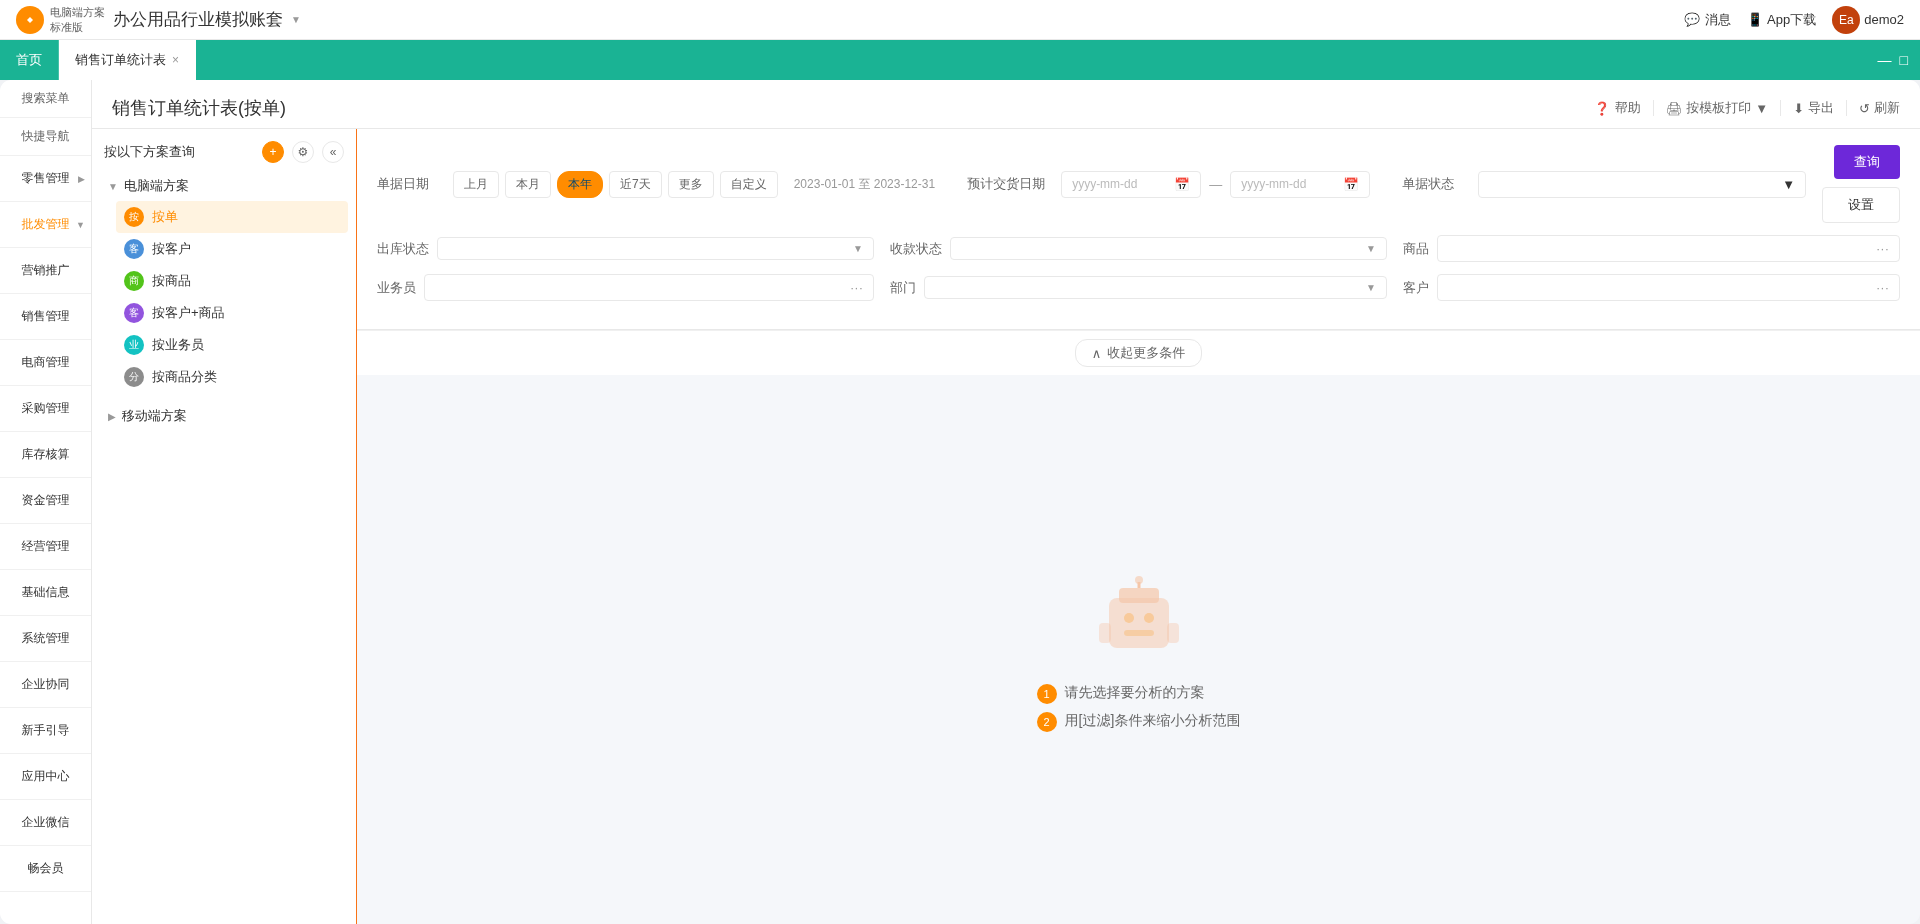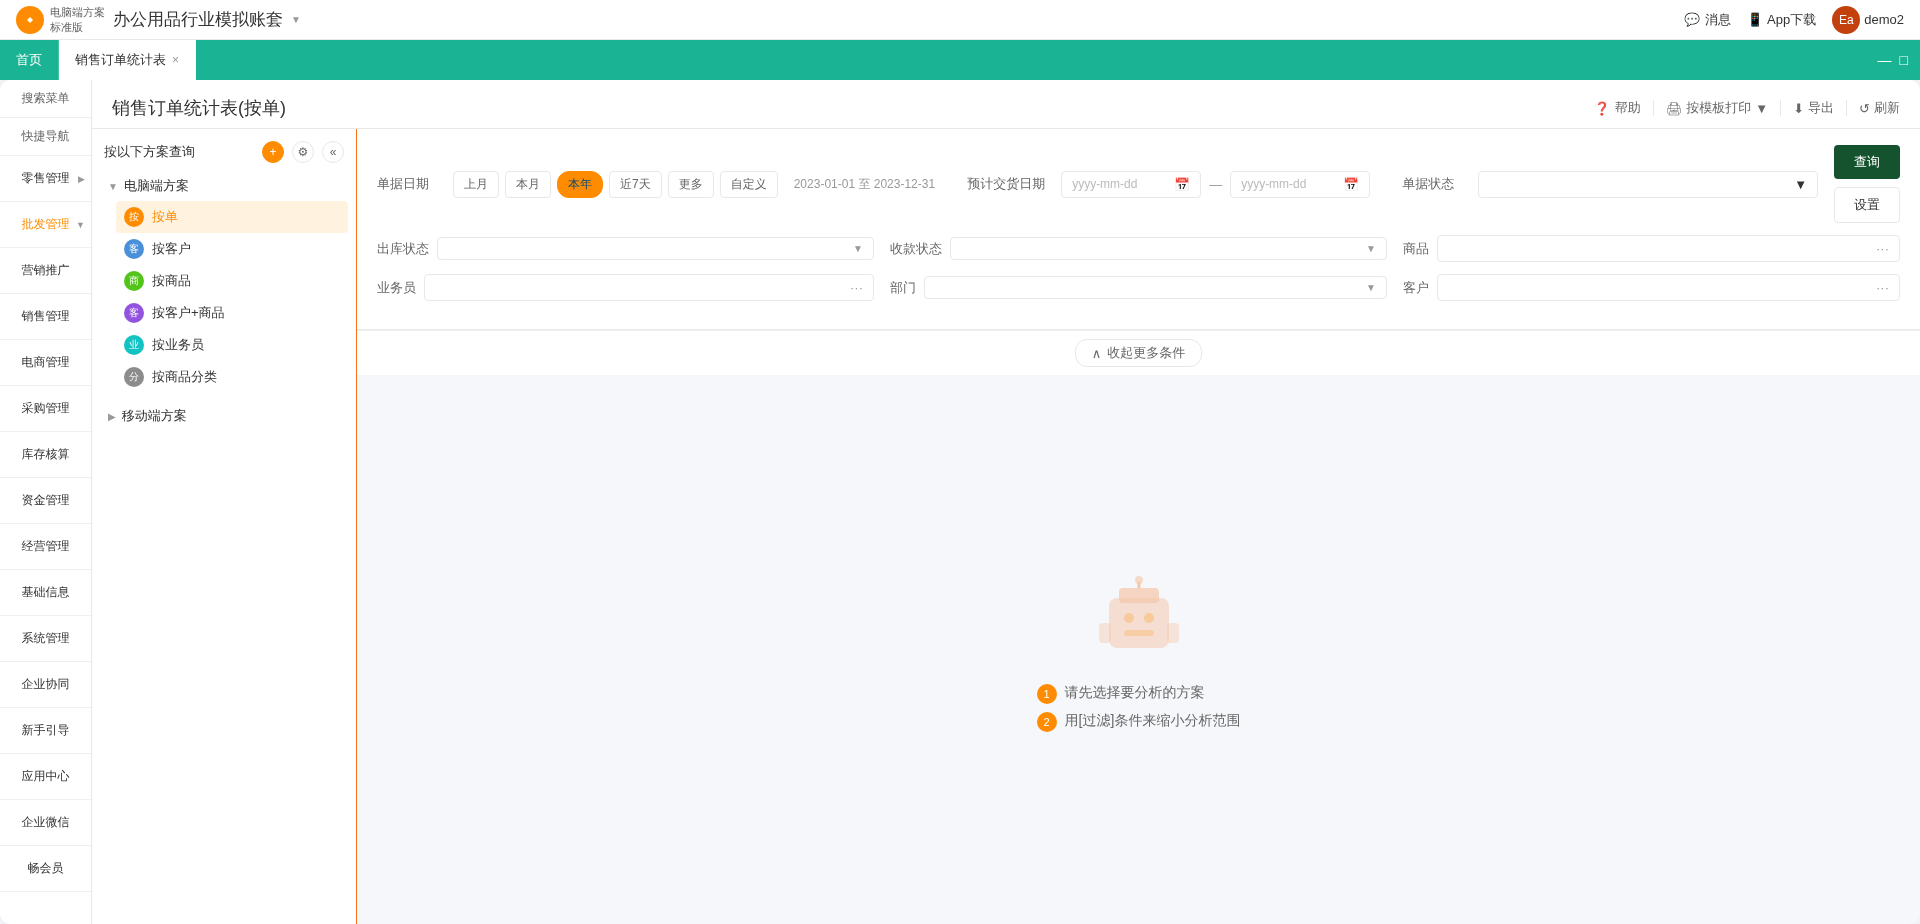--- a/index.html
+++ b/index.html
@@ -90,21 +90,21 @@
     .filter-date-input { display: flex; align-items: center; gap: 8px; }
     .date-input { padding: 5px 10px; border: 1px solid #e8e8e8; border-radius: 4px; font-size: 12px; color: #999; width: 140px; display: flex; align-items: center; justify-content: space-between; cursor: pointer; }
     .date-input-sep { color: #999; }
     .date-icon { color: #ff8c00; font-size: 13px; }
 
     .filter-select { display: flex; align-items: center; border: 1px solid #e8e8e8; border-radius: 4px; padding: 5px 10px; min-width: 180px; cursor: pointer; background: #fff; justify-content: space-between; }
     .filter-select-wide { min-width: 300px; }
     .filter-select span { font-size: 13px; color: #333; }
     .select-arrow { font-size: 10px; color: #999; }
 
-    .query-btn { padding: 8px 20px; background: #14532d; color: #fff; border: none; border-radius: 4px; font-size: 13px; cursor: pointer; }
+    .query-btn { padding: 8px 20px; background: #6d28d9; color: #fff; border: none; border-radius: 4px; font-size: 13px; cursor: pointer; margin-left: 12px; }
     .settings-btn { padding: 8px 16px; background: #fff; color: #333; border: 1px solid #e8e8e8; border-radius: 4px; font-size: 13px; cursor: pointer; }
 
     .action-buttons { display: flex; flex-direction: column; gap: 8px; margin-left: auto; }
 
     
     .collapse-bar { display: flex; justify-content: center; align-items: center; padding: 8px; background: #fff; border-top: 1px solid #f0f0f0; cursor: pointer; }
     .collapse-btn { display: flex; align-items: center; gap: 6px; font-size: 13px; color: #666; padding: 4px 16px; border: 1px solid #e8e8e8; border-radius: 12px; background: #fff; }
 
     
     .empty-state { flex: 1; display: flex; flex-direction: column; align-items: center; justify-content: center; gap: 16px; padding: 40px; }

